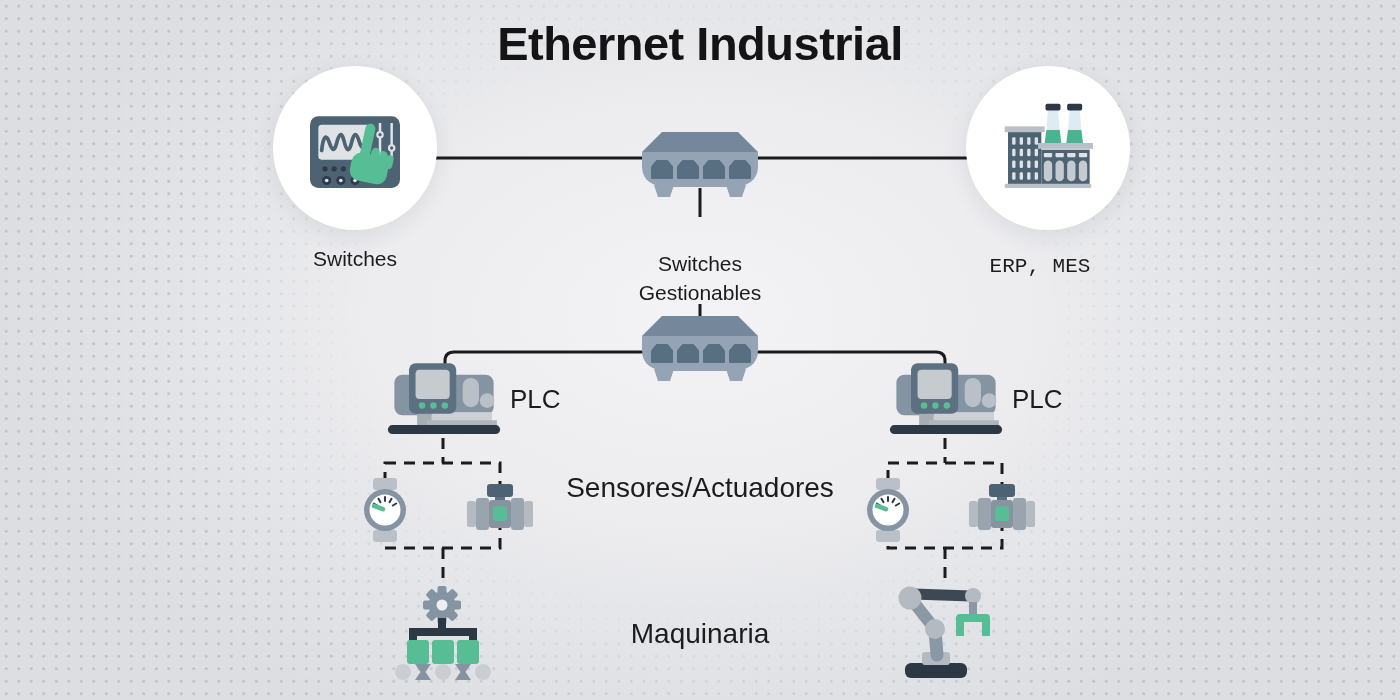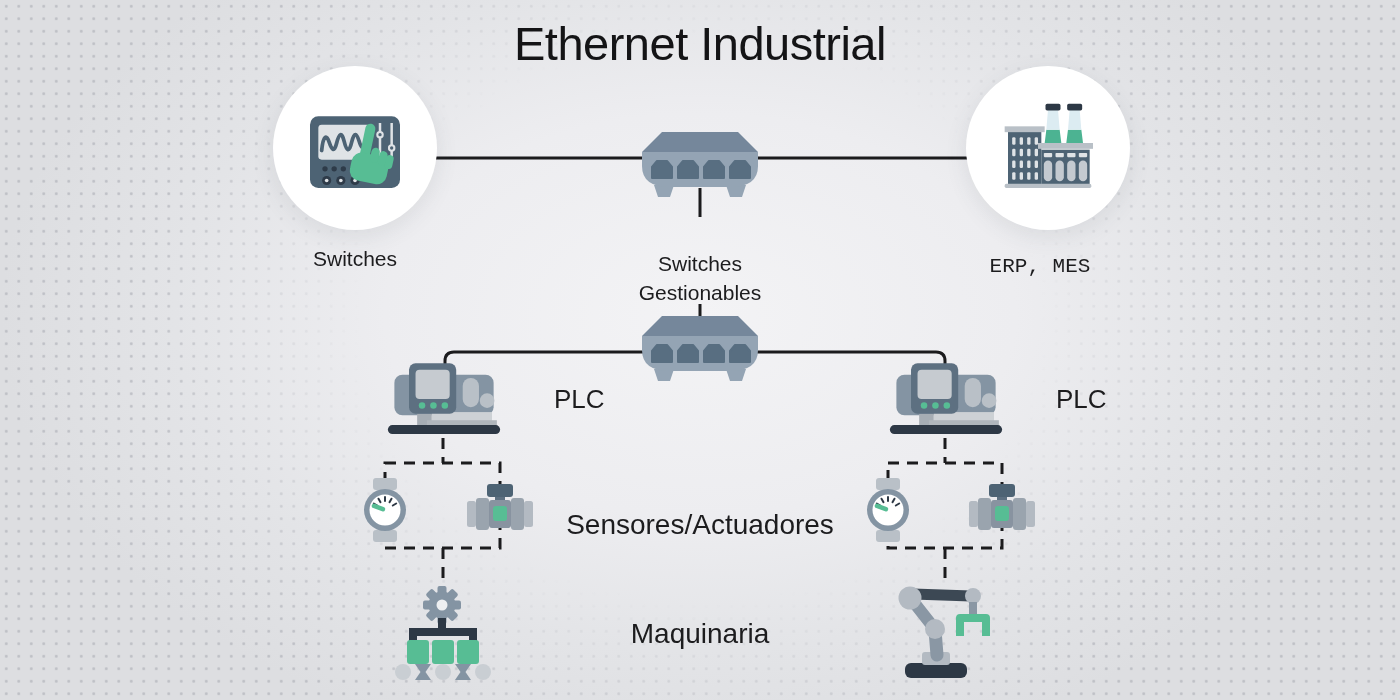--- a/index.html
+++ b/index.html
@@ -18,33 +18,33 @@
   }
   .dots{
     position:absolute;inset:0;pointer-events:none;
     background-image:radial-gradient(circle, var(--dot) 1.3px, transparent 1.45px);
     background-size:12.5px 12.5px;opacity:.8;
     -webkit-mask-image:radial-gradient(ellipse 44% 72% at 50% 46%, transparent 55%, #000 90%);
             mask-image:radial-gradient(ellipse 44% 72% at 50% 46%, transparent 55%, #000 90%);
   }
   .title{
     position:absolute;left:0;top:16px;width:1400px;margin:0;text-align:center;
-    font-size:47px;font-weight:400;letter-spacing:-.5px;color:#141416;
+    font-size:47px;font-weight:700;letter-spacing:-.5px;color:#141416;
   }
   .wires{position:absolute;left:0;top:0;pointer-events:none;}
   .node-circle{
     position:absolute;width:164px;height:164px;border-radius:50%;
     background:var(--node-circle);box-shadow:0 6px 22px rgba(70,75,90,.10);
   }
   .icon{position:absolute;}
   .circle-icon{position:absolute;}
   .label{position:absolute;color:#1c1c1e;text-align:center;}
   .node-label{font-size:21px;line-height:1.38;}
   .mid-label{font-size:28px;}
-  .plc-label{font-size:26px;text-align:left;margin-left:44px;}
+  .plc-label{font-size:26px;text-align:left;}
   
   .iK{fill:var(--navy);} .iD{fill:var(--slate-dark);} .iM{fill:var(--slate-mid);}
   .iB{fill:var(--blue-gray);} .iB2{fill:var(--blue-gray-2);} .iB3{fill:var(--blue-gray-3);}
   .iS{fill:var(--silver);} .iS2{fill:var(--silver-2);} .iG{fill:var(--green);}
   .iG2{fill:var(--green-dark);} .iW{fill:#ffffff;} .iL{fill:var(--light);} .iSky{fill:var(--sky);}
 </style>
 </head>
 <body>
 
 <div class="stage">
@@ -303,16 +303,16 @@
   <div class="label node-label" style="left:245px;top:245px;width:220px;">
     <div>Switches</div>
   </div>
   <div class="label node-label" style="left:590px;top:250px;width:220px;">
     <div>Switches</div>
     <div>Gestionables</div>
   </div>
   <div class="label node-label" style="left:930px;top:253px;width:220px;font-family:Liberation Mono, monospace;">
     <div>ERP, MES</div>
   </div>
-  <div class="label mid-label" style="left:500px;top:509px;width:400px;">Sensores/Actuadores</div>
+  <div class="label mid-label" style="left:500px;top:472px;width:400px;">Sensores/Actuadores</div>
   <div class="label mid-label" style="left:550px;top:618px;width:300px;">Maquinaria</div>
 
 </div>
 
 </body></html>

